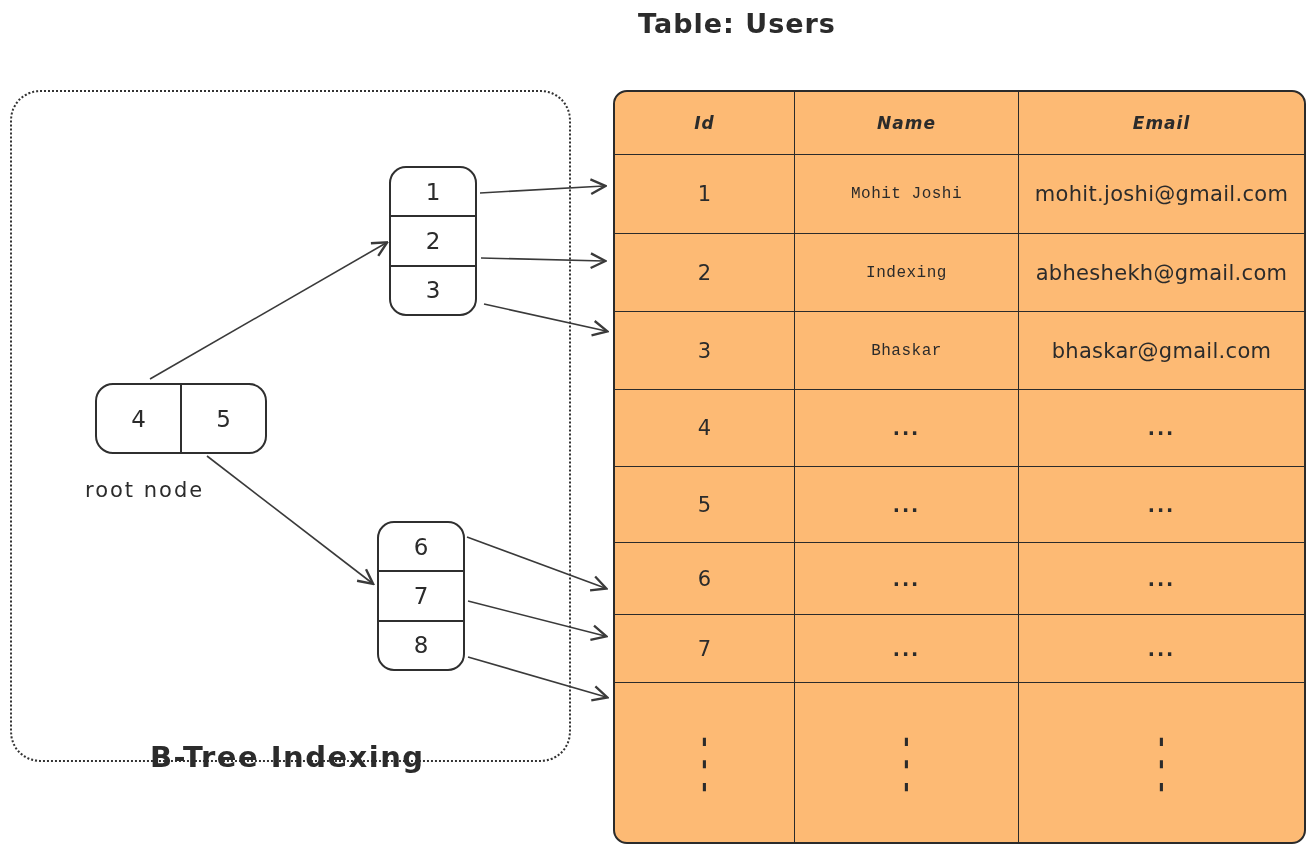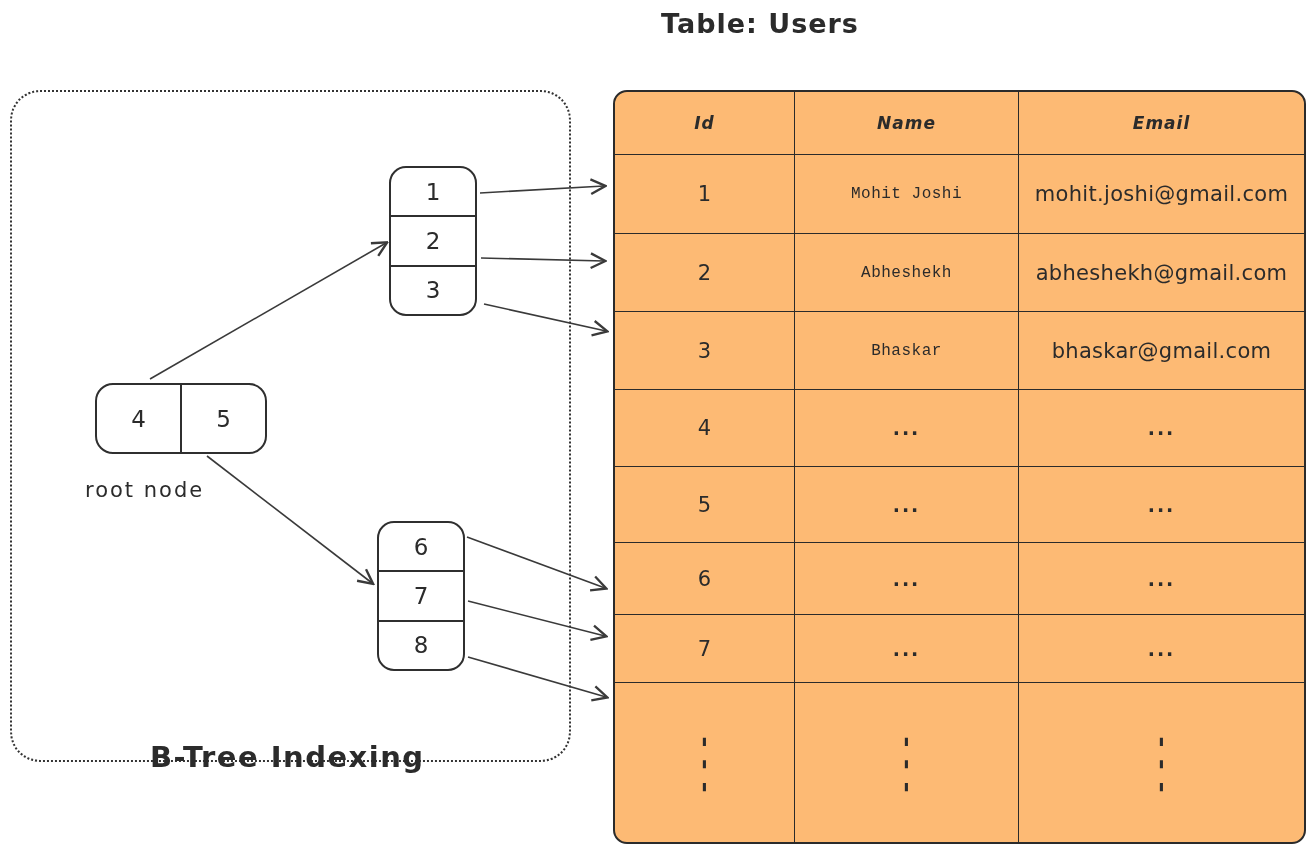--- a/index.html
+++ b/index.html
@@ -2,21 +2,21 @@
 <html><head>
 <meta charset="utf-8">
 <style>
   html,body{margin:0;padding:0;background:#ffffff;}
   body{font-family:"DejaVu Sans","Liberation Sans",sans-serif;color:#2b2b2b;}
   #canvas{position:relative;width:1311px;height:849px;background:#fff;overflow:hidden;}
 
   .hand{letter-spacing:.5px;}
 
   
-  .page-title{position:absolute;left:661px;top:8px;font-size:27px;font-weight:600;letter-spacing:1px;}
+  .page-title{position:absolute;left:638px;top:8px;font-size:27px;font-weight:600;letter-spacing:1px;}
 
   
   .btree-box{position:absolute;left:10px;top:90px;width:557px;height:668px;
     border:2.5px dotted #333;border-radius:30px;}
   .btree-caption{position:absolute;left:150px;top:740px;font-size:29px;font-weight:600;letter-spacing:1.5px;}
 
   
   .node{position:absolute;border:2px solid #2f2f2f;background:#fff;box-sizing:border-box;}
   .root-node{left:95px;top:383px;width:172px;height:71px;border-radius:18px;display:flex;}
   .root-cell{flex:1;display:flex;align-items:center;justify-content:center;font-size:23px;}
@@ -78,21 +78,21 @@
   <div class="users-table">
     <div class="cell col-a hdr">Id</div>
     <div class="cell col-b hdr">Name</div>
     <div class="cell hdr">Email</div>
 
     <div class="cell col-a id-val">1</div>
     <div class="cell col-b name-val">Mohit Joshi</div>
     <div class="cell email-val">mohit.joshi@gmail.com</div>
 
     <div class="cell col-a id-val">2</div>
-    <div class="cell col-b name-val">Abheshekh</div>
+    <div class="cell col-b name-val">Indexing</div>
     <div class="cell email-val">abheshekh@gmail.com</div>
 
     <div class="cell col-a id-val">3</div>
     <div class="cell col-b name-val">Bhaskar</div>
     <div class="cell email-val">bhaskar@gmail.com</div>
 
     <div class="cell col-a id-val">4</div>
     <div class="cell col-b dots">...</div>
     <div class="cell dots">...</div>
 

